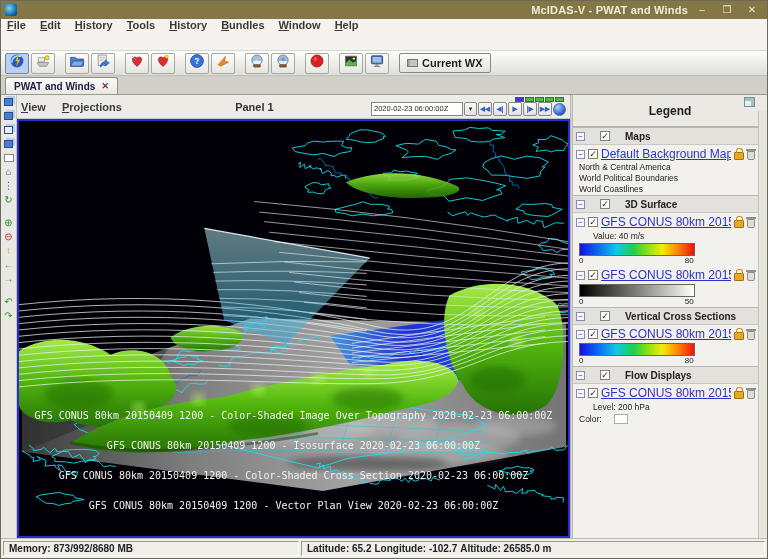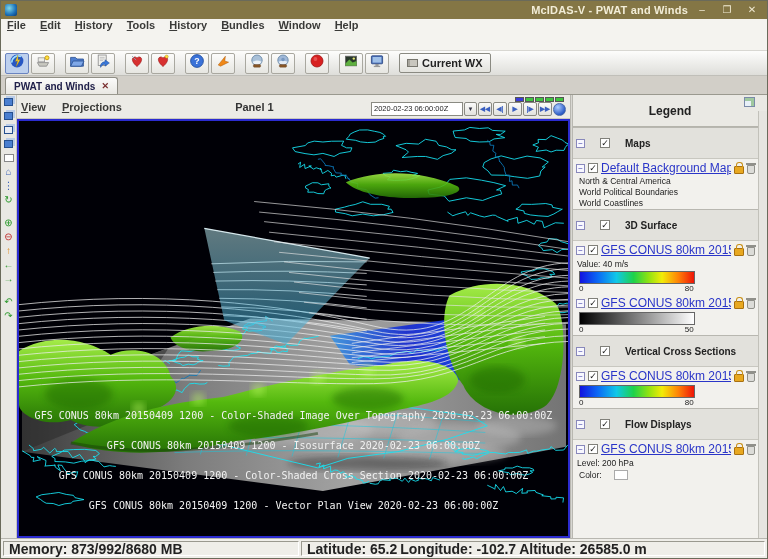--- a/index.html
+++ b/index.html
@@ -107,21 +107,21 @@
   .legend { width:194px; background:#F2F1ED; display:flex; flex-direction:column;
     position:relative; }
   .lg-head { height:32px; background:#EAE9E4; border-bottom:1px solid #B5B4AC;
     display:flex; align-items:center; position:relative; flex:0 0 auto; }
   .lg-title { flex:1; text-align:center; font-size:12px; font-weight:bold; color:#222; }
   .float-ico { position:absolute; right:12px; top:2px; width:11px; height:10px;
     background:#E8F0F8; border:1px solid #7A8AA8; box-shadow:inset -3px 3px 0 #9FC89F; }
   .lg-scroll { position:absolute; right:0; top:16px; bottom:0; width:9px;
     background:#E6E5E0; border-left:1px solid #C2C1BA; }
   .lg-body { flex:1; overflow:hidden; padding-right:9px; }
-  .lg-sechead { height:32px; background:#E2E1DC; border-top:1px solid #B8B7B0;
+  .lg-sechead { height:18px; background:#E2E1DC; border-top:1px solid #B8B7B0;
     border-bottom:1px solid #C8C7C0; display:flex; align-items:center; gap:15px;
     padding:0 3px; }
   .lg-seclabel { font-size:10px; font-weight:bold; color:#222; }
   .lg-itemrow { display:flex; align-items:center; gap:3px; padding:2px 3px 1px; }
   .lg-link { font-size:12px; font-weight:normal; color:#2A35C8; text-decoration:underline;
     white-space:nowrap; overflow:hidden; flex:1; }
   .colbox { width:9px; height:9px; border:1px solid #8888BB; background:#F8F8FF;
     color:#4444AA; font-size:8px; line-height:7px; text-align:center; flex:0 0 auto; }
   .colbox::after { content:"−"; }
   .cb { width:10px; height:10px; border:1px solid #80807A; background:#FFF;
@@ -130,37 +130,37 @@
   .lock { width:10px; height:8px; background:#E8A820; border:1px solid #A87010;
     border-radius:1px; position:relative; margin-top:3px; flex:0 0 auto; }
   .lock::before { content:""; position:absolute; left:1px; top:-5px; width:5px;
     height:4px; border:1.5px solid #C89018; border-bottom:none;
     border-radius:3px 3px 0 0; }
   .trash { width:8px; height:9px; background:#DCDCD8; border:1px solid #90908A;
     border-radius:0 0 2px 2px; position:relative; margin-top:2px; flex:0 0 auto; }
   .trash::before { content:""; position:absolute; left:-2px; top:-3px; width:10px;
     height:2px; background:#90908A; }
   .lg-sub { font-size:8.5px; color:#222; padding:0 4px 1px 6px; line-height:10px; }
-  .lg-val { font-size:8.5px; color:#222; padding:1px 4px 1px 4px; }
+  .lg-val { font-size:8.5px; color:#222; padding:1px 4px 1px 20px; }
   .cbar { height:13px; width:116px; border:1px solid #666; margin:1px 0 0 6px; }
   .cbar.rainbow { background:linear-gradient(90deg,#1212DF 0%,#0B6BF5 16%,#10C8E8 32%,
     #1ED24A 47%,#8EE212 60%,#F2EC08 72%,#FF8406 86%,#EE1408 100%); }
   .cbar.gray { background:linear-gradient(90deg,#000,#FFF); }
   .cbar-nums { width:122px; position:relative; height:10px; margin-left:4px;
     font-size:8px; color:#222; }
   .cn-min { position:absolute; left:2px; top:0; }
   .cn-max { position:absolute; left:92%; top:0; transform:translateX(-50%); }
   .color-row { display:flex; align-items:center; gap:12px; padding:1px 4px 2px 6px; }
   .color-swatch { width:14px; height:10px; background:#FFF; border:1px solid #AAA; }
 
   
   .statusbar { height:20px; background:#EFEEE9; border-top:1px solid #B8B7B0;
     display:flex; align-items:stretch; padding:2px 2px; gap:2px; flex:0 0 auto; }
   .st-cell { border:1px solid; border-color:#9A998F #FFF #FFF #9A998F;
-    display:flex; align-items:center; padding:0 5px; font-size:14px; font-weight:bold;
+    display:flex; align-items:center; padding:0 5px; font-size:10px; font-weight:bold;
     color:#222; white-space:nowrap; }
   .st-mem { width:296px; }
   .st-pos { flex:1; gap:3px; }
 </style>
 </head>
 <body>
 
 <div class="app">
 
   <div class="titlebar">

